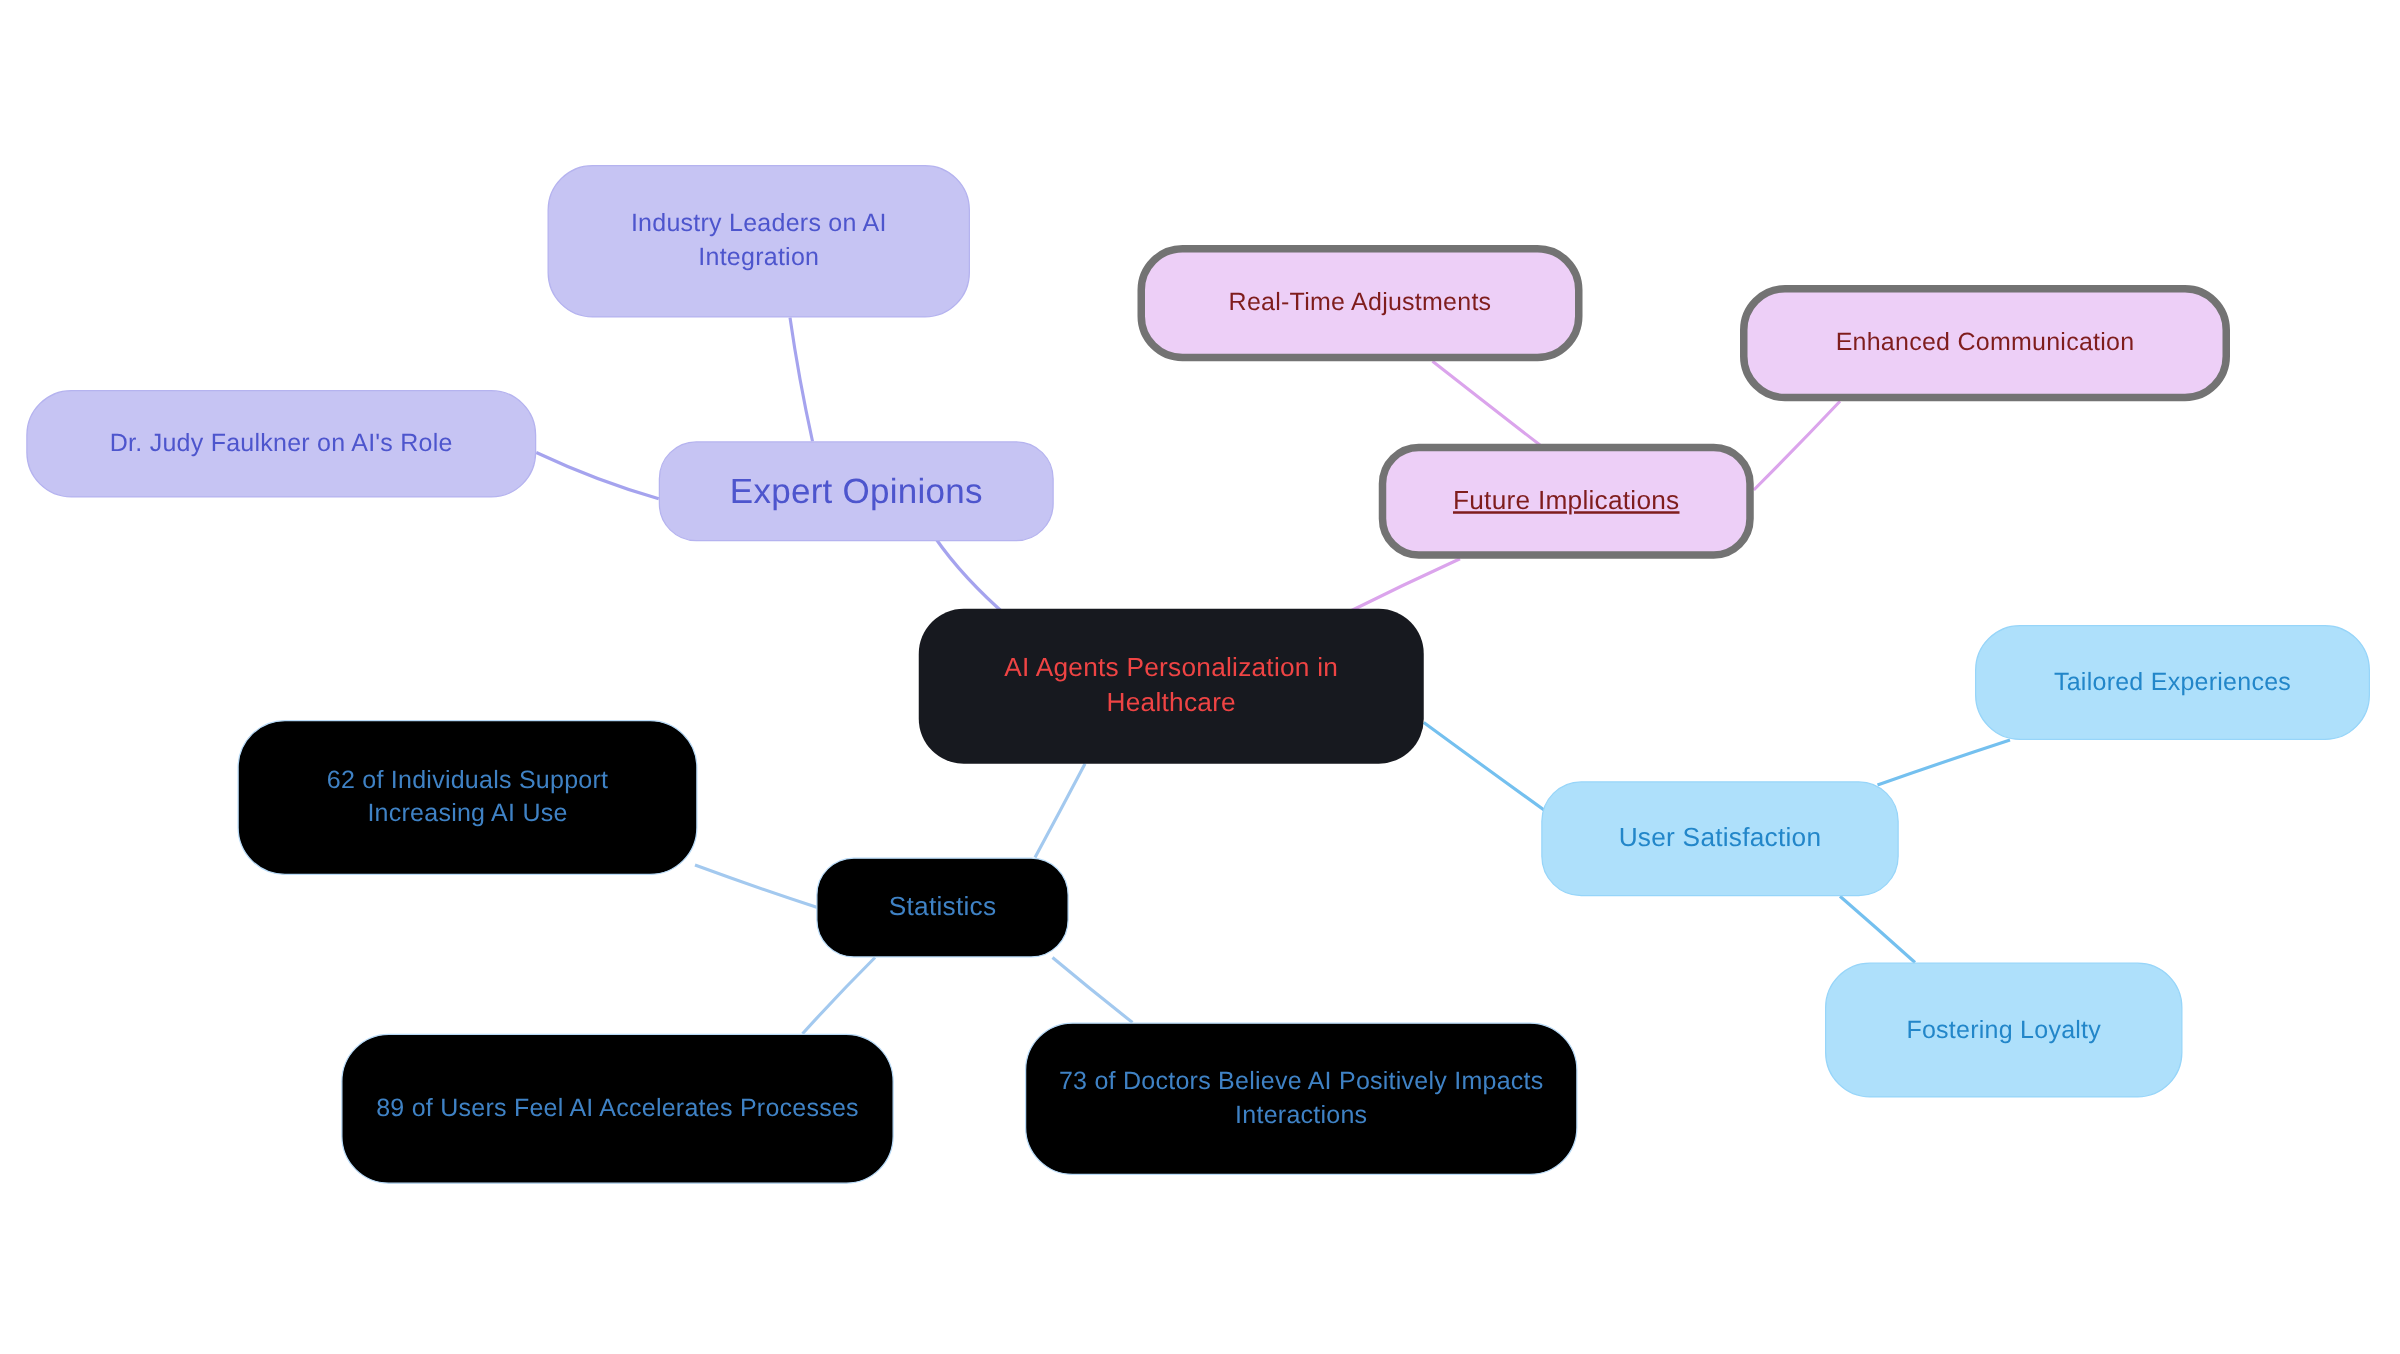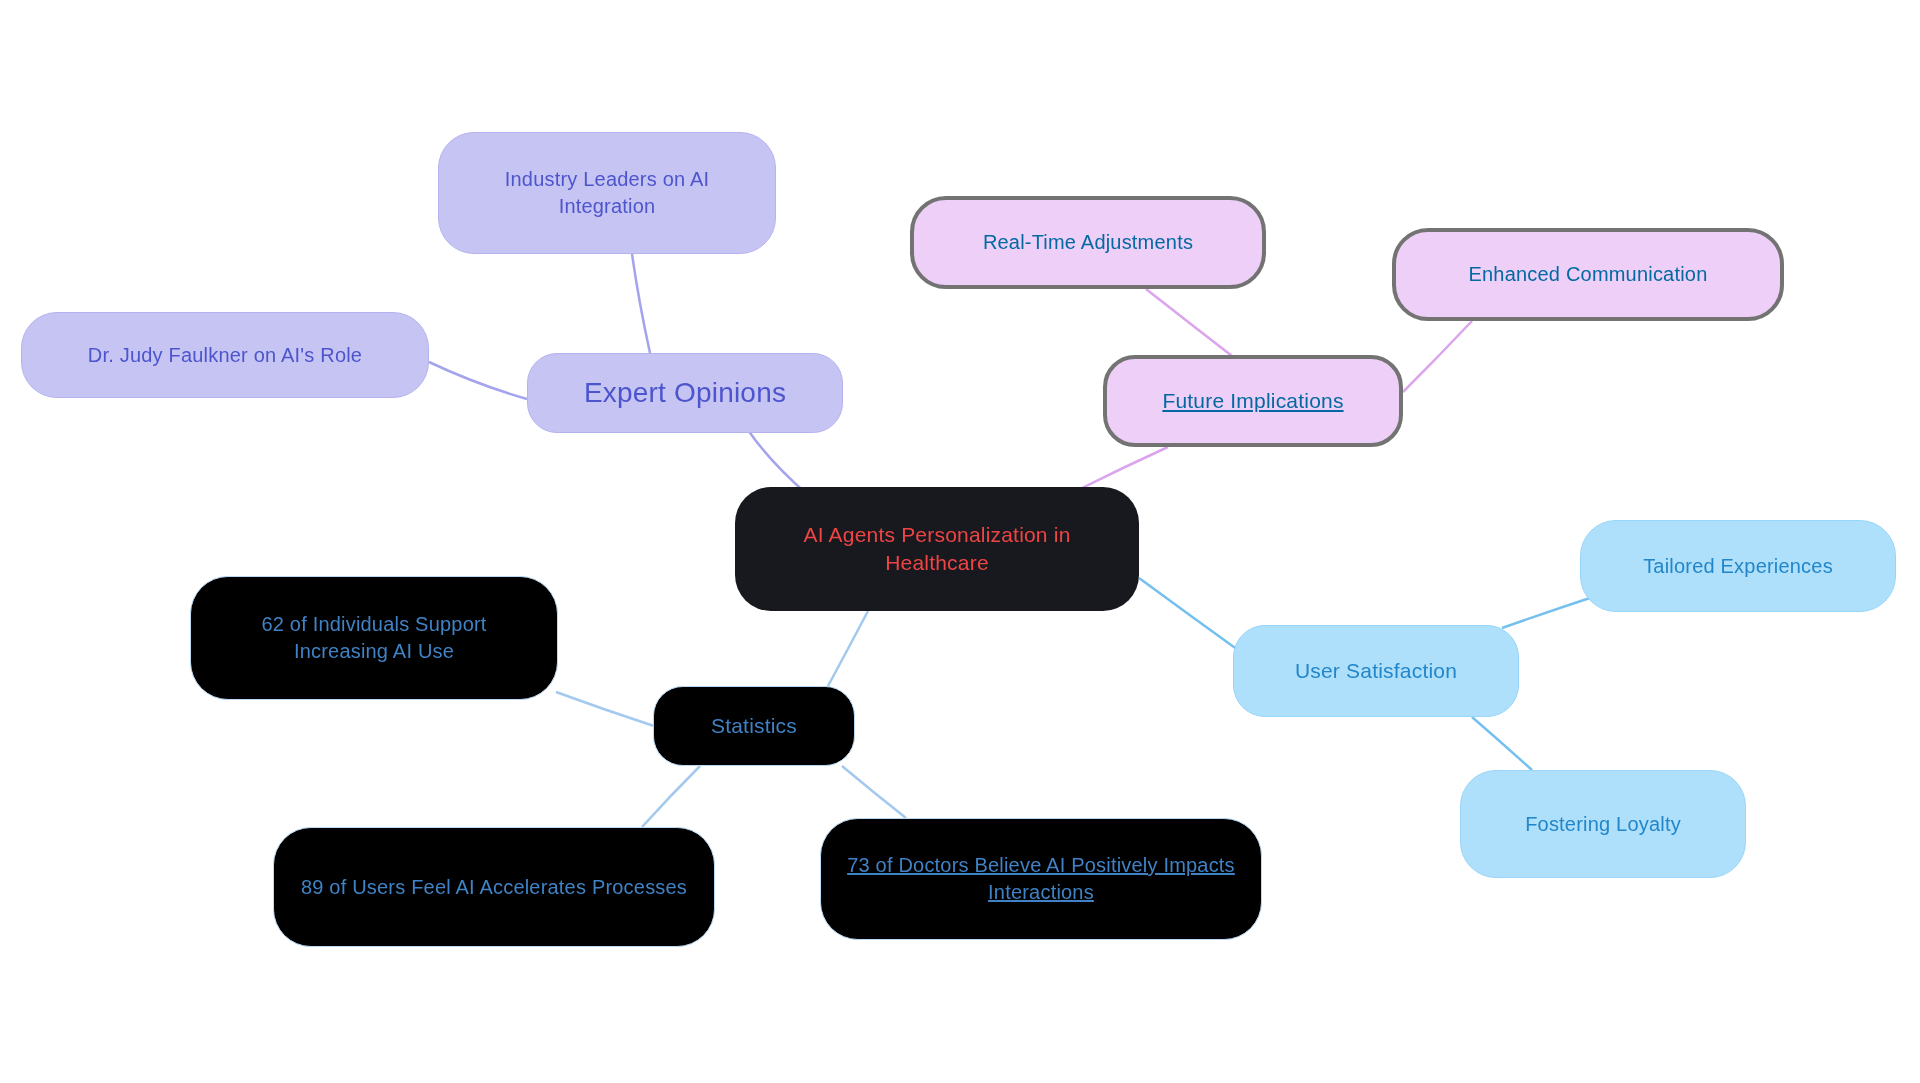--- a/index.html
+++ b/index.html
@@ -48,48 +48,48 @@
     border: 1px solid #B5B3EF;
     color: #4D55CD;
     border-radius: 30px;
   }
   .n-expert      { left: 527px;  top: 353px; width: 316px; height: 80px;  font-size: 28px; }
   .n-industry    { left: 438px;  top: 132px; width: 338px; height: 122px; border-radius: 36px; }
   .n-judy        { left: 21px;   top: 312px; width: 408px; height: 86px;  border-radius: 36px; }
   
   .future {
     background: #EDCFF7;
-    border: 4px solid #737373;
-    color: #0369a1;
+    border: 6px solid #737373;
+    color: #7f1d1d;
     border-radius: 32px;
   }
   .n-future      { left: 1103px; top: 355px; width: 300px; height: 92px;  font-size: 21px; text-decoration: underline; }
   .n-realtime    { left: 910px;  top: 196px; width: 356px; height: 93px;  border-radius: 36px; }
   .n-enhanced    { left: 1392px; top: 228px; width: 392px; height: 93px;  border-radius: 36px; }
   
   .user {
     background: #AEE0FB;
     border: 1px solid #97D5F9;
     color: #2286C9;
     border-radius: 32px;
   }
   .n-user        { left: 1233px; top: 625px; width: 286px; height: 92px;  font-size: 21px; }
-  .n-tailored    { left: 1580px; top: 520px; width: 316px; height: 92px;  border-radius: 36px; }
+  .n-tailored    { left: 1580px; top: 500px; width: 316px; height: 92px;  border-radius: 36px; }
   .n-fostering   { left: 1460px; top: 770px; width: 286px; height: 108px;  border-radius: 36px; }
   
   .stats {
     background: #000000;
     border: 1px solid #B8DAF7;
     color: #3F82C5;
     border-radius: 30px;
   }
   .n-stats       { left: 653px;  top: 686px; width: 202px; height: 80px;  font-size: 21px; }
   .n-stat62      { left: 190px;  top: 576px; width: 368px; height: 124px; border-radius: 38px; }
   .n-stat89      { left: 273px;  top: 827px; width: 442px; height: 120px; border-radius: 38px; }
-  .n-stat73      { left: 820px;  top: 818px; width: 442px; height: 122px; border-radius: 38px; text-decoration: underline; }
+  .n-stat73      { left: 820px;  top: 818px; width: 442px; height: 122px; border-radius: 38px; }
 </style>
 </head>
 <body>
 
 <div class="canvas">
 
   <svg class="edges" viewBox="0 0 1920 1083" xmlns="http://www.w3.org/2000/svg">
 
     <path d="M 808 495 Q 770 462 748 430" stroke="#A5A3EE" stroke-width="2.5" fill="none"></path>
     <path d="M 632 254 Q 639 303 650 353" stroke="#A5A3EE" stroke-width="2.5" fill="none"></path>

